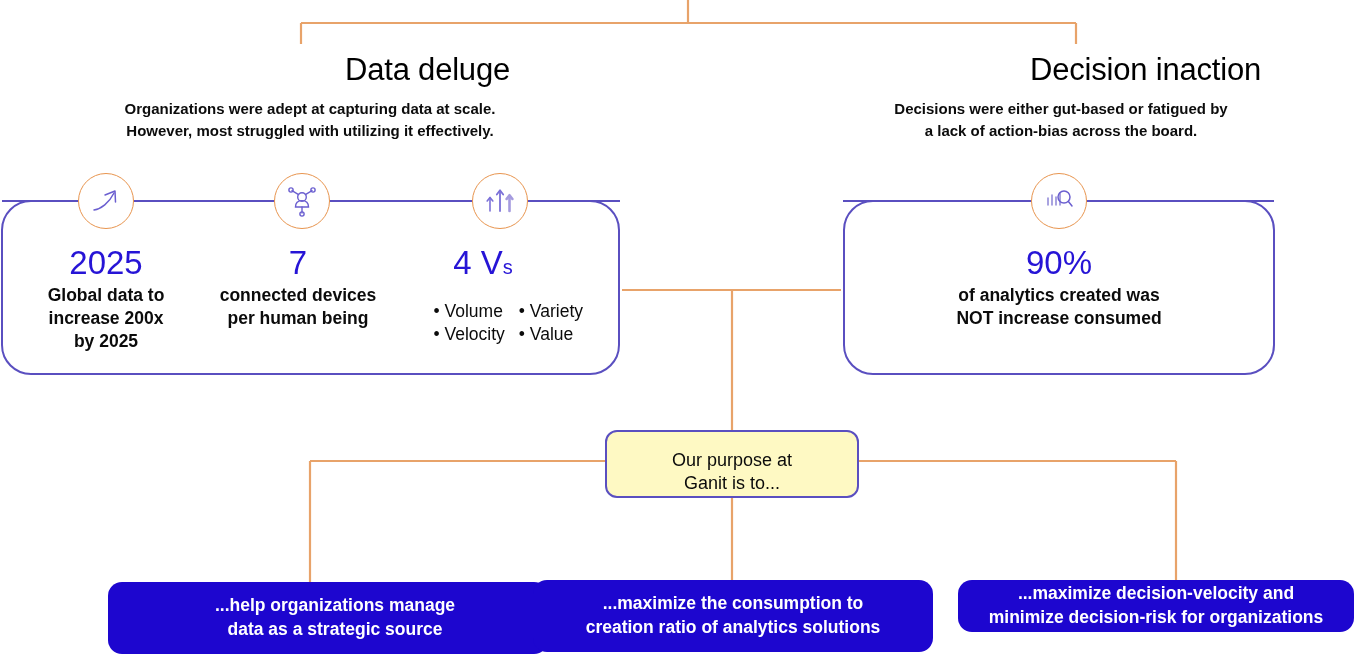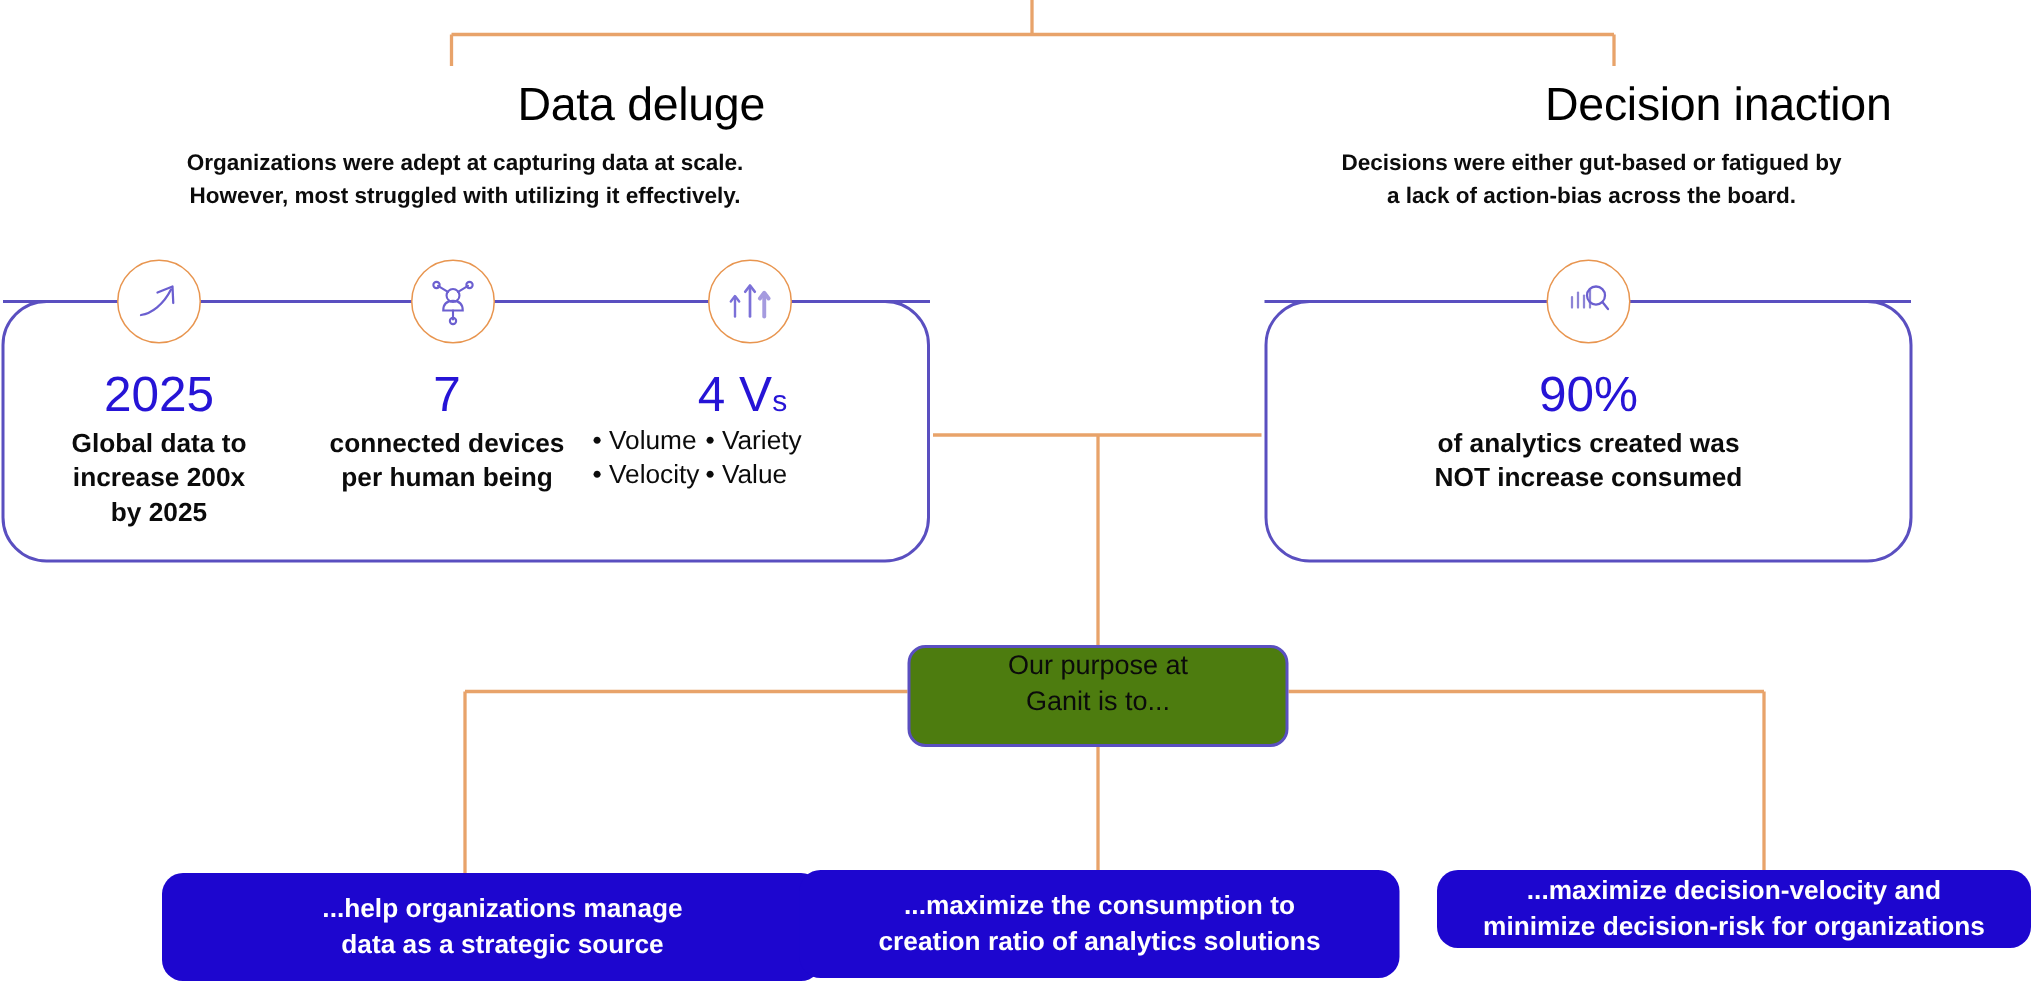--- a/index.html
+++ b/index.html
@@ -39,29 +39,29 @@
   .stat{position:absolute;text-align:center;}
   .stat-num{
     color:#2614d6;font-size:33px;font-weight:400;line-height:1.12;
     white-space:nowrap;
   }
   .stat-num .sub{font-size:20px;vertical-align:baseline;}
   .stat-desc{
     color:#0b0b0b;font-size:17.5px;font-weight:700;line-height:1.33;margin-top:2px;
   }
   .vs-cols{
-    display:flex;justify-content:flex-start;gap:4px;margin-top:0;
+    display:flex;justify-content:flex-end;gap:14px;margin-top:18px;
     font-size:17.5px;color:#0b0b0b;line-height:1.33;
   }
   .vs-cols div{text-align:left;white-space:nowrap;}
 
   
   .purpose-box{
-    position:absolute;border:2px solid #5a4fc0;border-radius:12px;background:#4d7c0f;
-    display:flex;align-items:flex-start;justify-content:center;text-align:center;
+    position:absolute;border:2px solid #5a4fc0;border-radius:12px;background:#fef9c3;
+    display:flex;align-items:flex-end;justify-content:center;text-align:center;
     font-size:18px;color:#0b0b0b;line-height:1.32;box-sizing:border-box;
   }
 
   
   .pill{
     position:absolute;background:#1d06cf;border-radius:14px;color:#ffffff;
     display:flex;align-items:center;justify-content:center;text-align:center;
     font-size:17.5px;font-weight:bold;line-height:1.35;box-sizing:border-box;
     padding:6px 14px;
   }
@@ -162,21 +162,21 @@
   </div>
 
   <div class="stat" style="left:198px;top:245px;width:200px;">
     <div class="stat-num">7</div>
     <div class="stat-desc">
       <div>connected devices</div>
       <div>per human being</div>
     </div>
   </div>
 
-  <div class="stat" style="left:395px;top:245px;width:200px;">
+  <div class="stat" style="left:383px;top:245px;width:200px;">
     <div class="stat-num">
       <span>4 V</span><span class="sub">s</span>
     </div>
     <div class="vs-cols">
       <div>
         <div>• Volume</div>
         <div>• Velocity</div>
       </div>
       <div>
         <div>• Variety</div>

